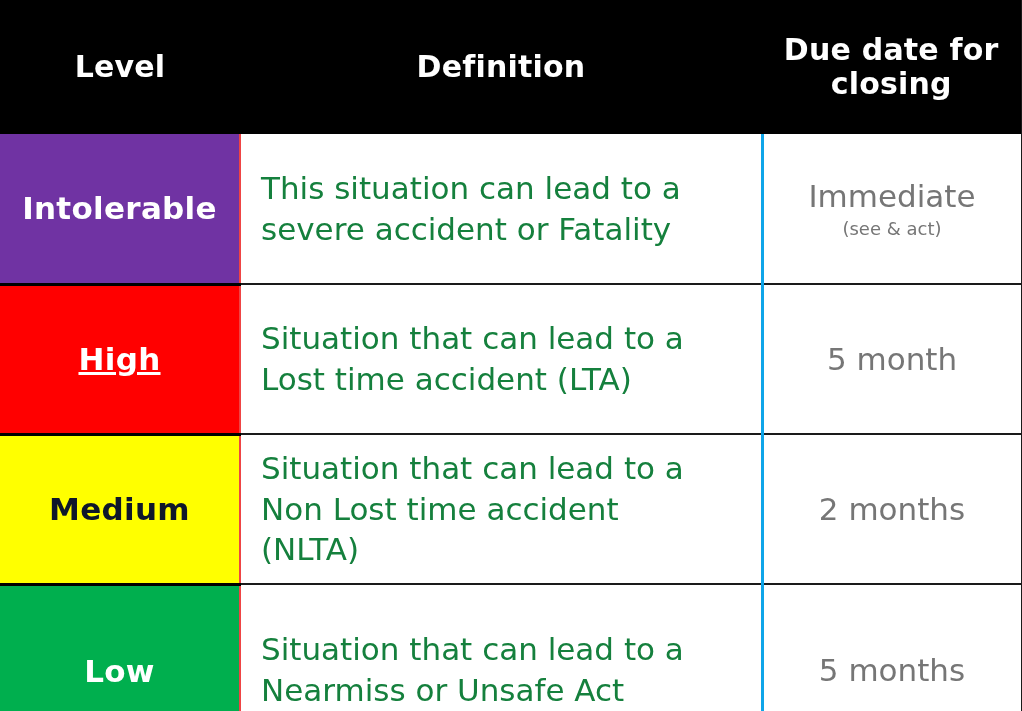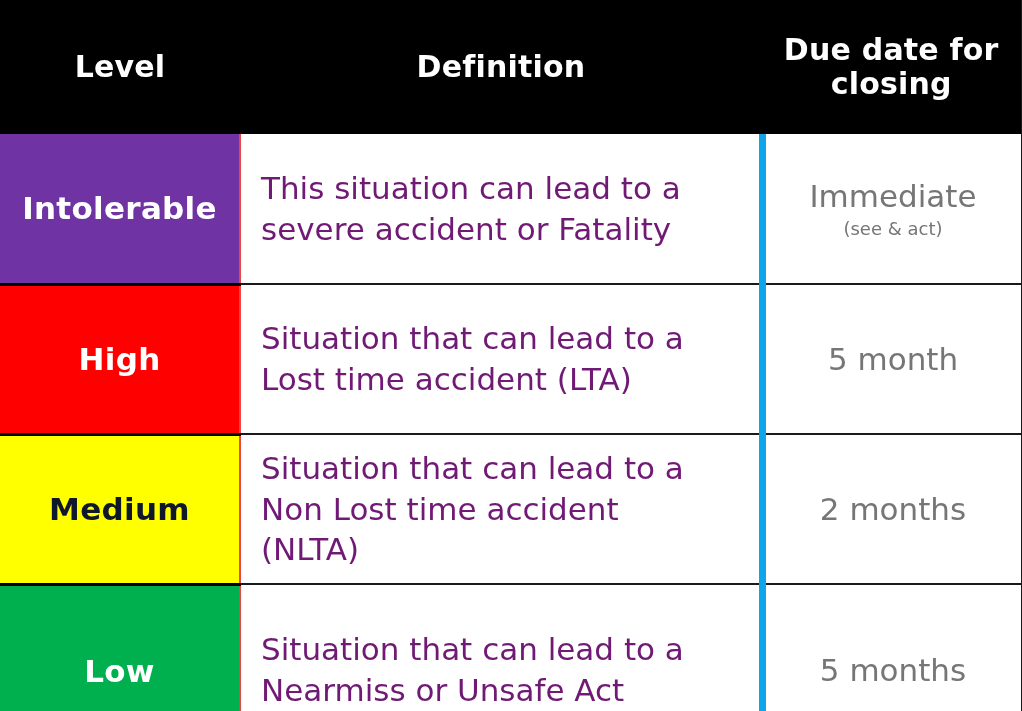--- a/index.html
+++ b/index.html
@@ -57,26 +57,26 @@
     letter-spacing: 0.3px;
     border-top: 3px solid #000000;
     border-right: 2px solid #ef4444;
     padding: 0 6px;
   }
   .body-row:first-child .level-cell { border-top: 0; }
 
   .def-cell {
     vertical-align: middle;
     text-align: left;
-    color: #701a75;
+    color: #15803d;
     font-size: 31px;
     line-height: 1.32;
     padding: 4px 18px 4px 20px;
     border-top: 2px solid #1a1a1a;
-    border-right: 7px solid #0ea5e9;
+    border-right: 3px solid #0ea5e9;
   }
   .body-row:first-child .def-cell { border-top: 0; }
 
   .due-cell {
     vertical-align: middle;
     text-align: center;
     color: #767676;
     font-size: 31px;
     line-height: 1.25;
     padding: 4px 8px;
@@ -123,21 +123,21 @@
         <span class="def-line">This situation can lead to a</span>
         <span class="def-line">severe accident or Fatality</span>
       </td>
       <td class="due-cell">
         <span class="due-main">Immediate</span>
         <span class="due-sub">(see &amp; act)</span>
       </td>
     </tr>
 
     <tr class="body-row">
-      <td class="level-cell" style="background: rgb(255, 0, 0); color: rgb(255, 255, 255);">
+      <td class="level-cell" style="background: rgb(255, 0, 0); color: rgb(255, 255, 255); text-decoration: underline;">
         <span>High</span>
       </td>
       <td class="def-cell">
         <span class="def-line">Situation that can lead to a</span>
         <span class="def-line">Lost time accident (LTA)</span>
       </td>
       <td class="due-cell">
         <span class="due-main">5 month</span>
       </td>
     </tr>

